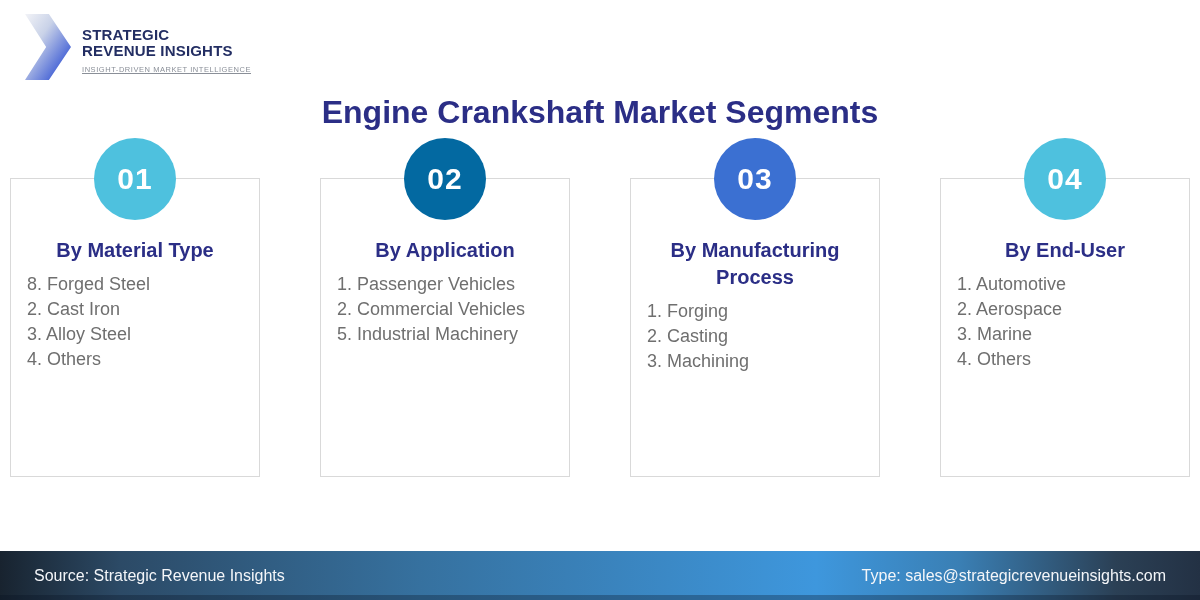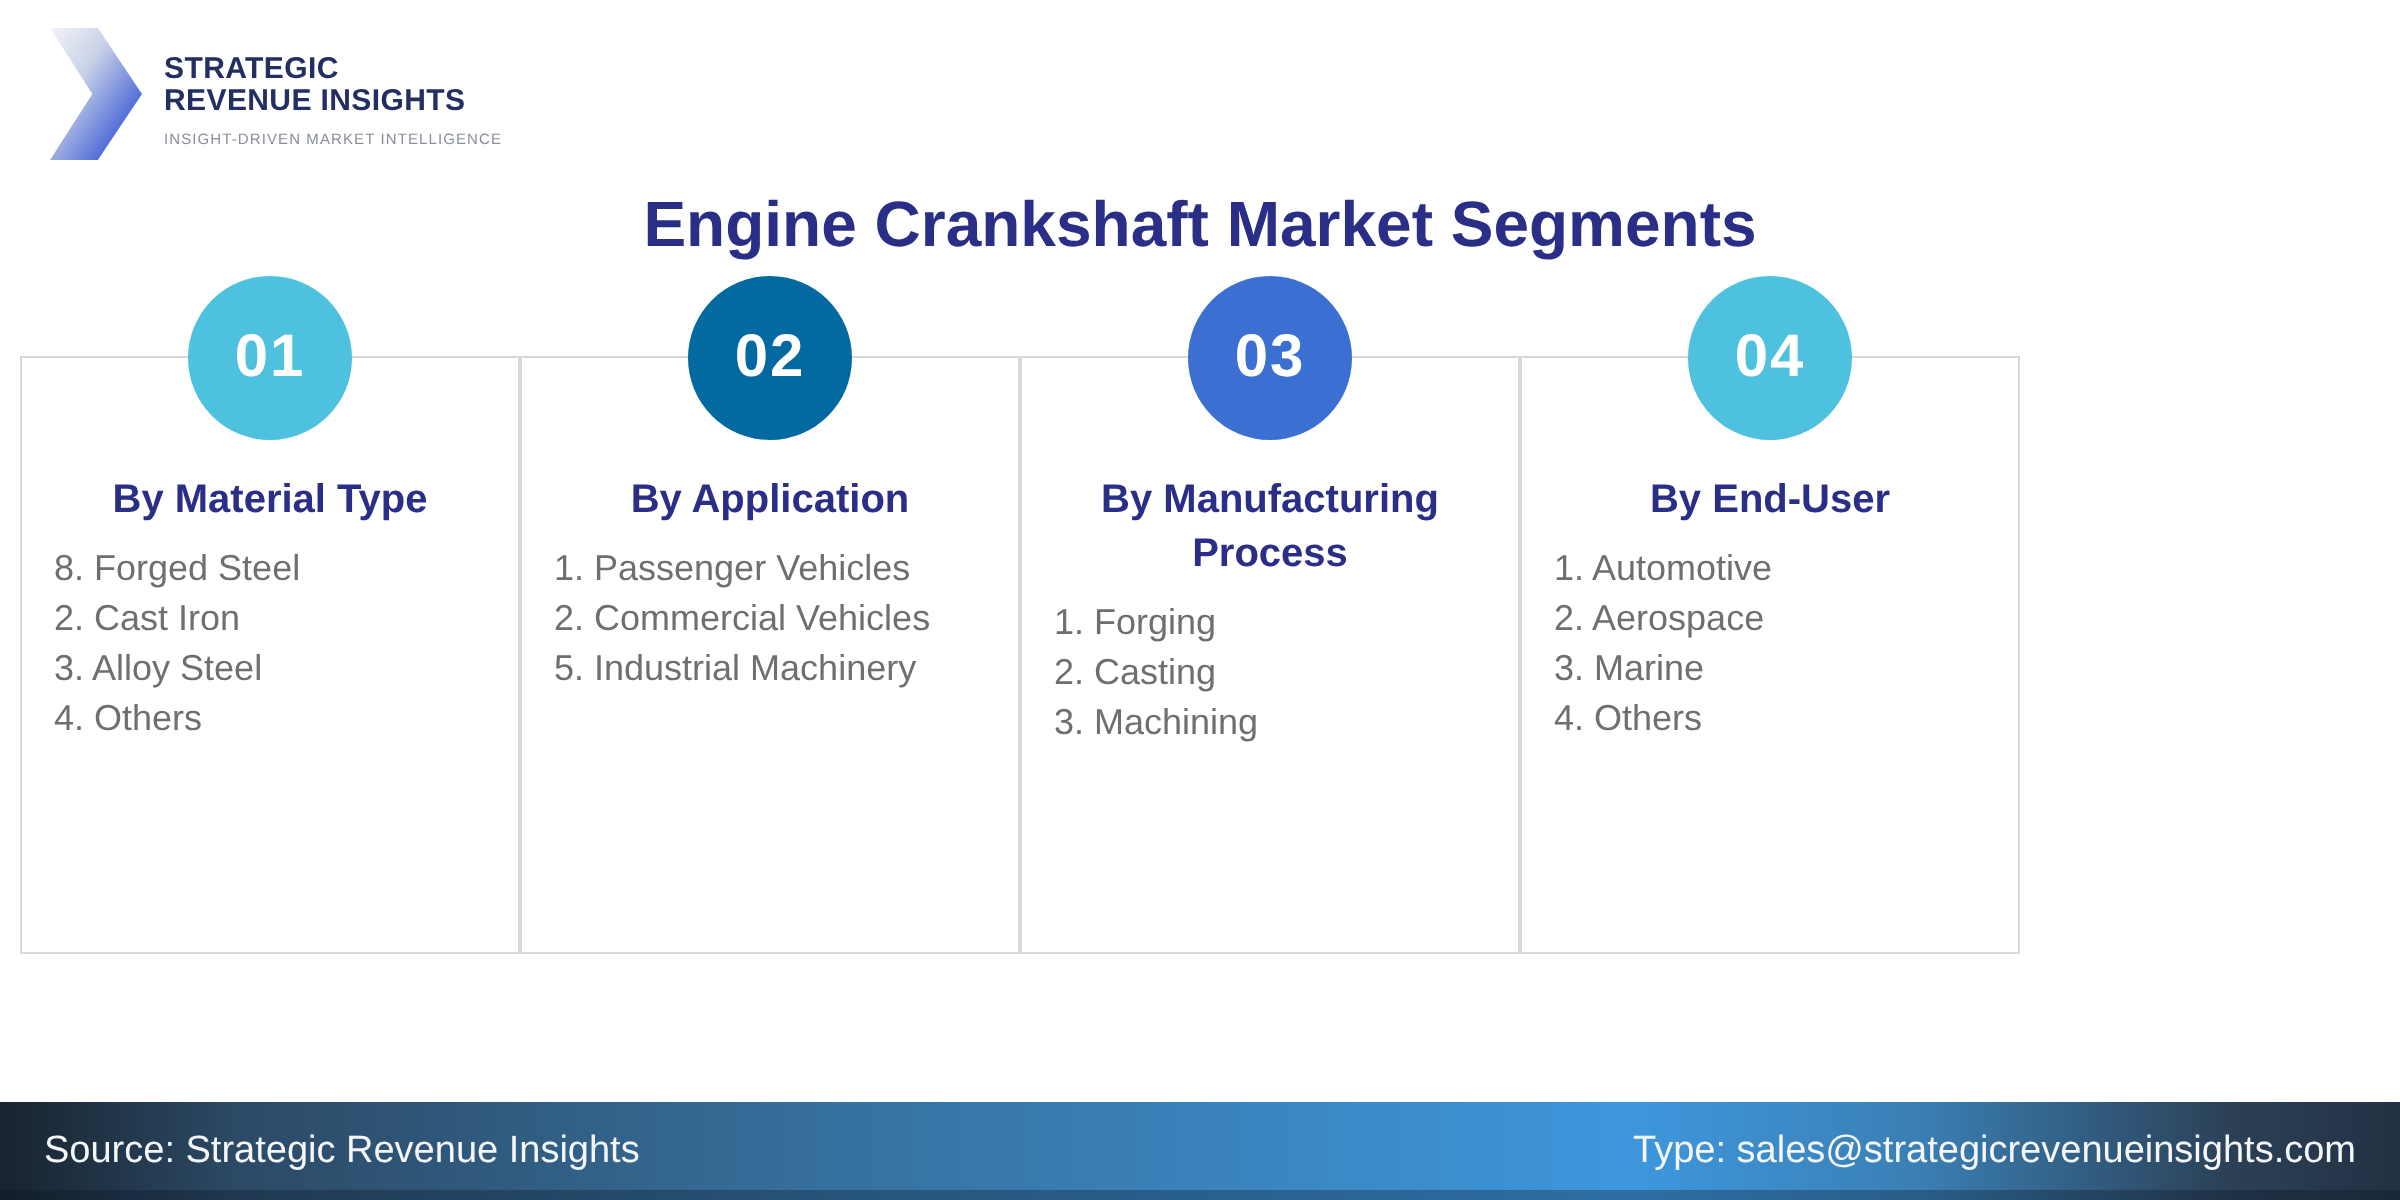--- a/index.html
+++ b/index.html
@@ -22,33 +22,34 @@
     clip-path: polygon(0% 0%, 52% 0%, 100% 50%, 52% 100%, 0% 100%, 46% 50%);
   }
   .logo-text { padding-top: 13px; }
   .logo-name {
     font-size: 15px; font-weight: bold; color: #232e63;
     line-height: 15.5px; letter-spacing: 0.2px;
   }
   .logo-tagline {
     margin-top: 7px; font-size: 7.5px; color: #8a8f98;
     letter-spacing: 0.55px;
+    text-decoration: underline;
   }
 
   
   .page-title {
     position: absolute; top: 94px; left: 0; width: 100%;
     text-align: center;
     font-size: 32px; font-weight: bold; color: #2b2e86;
   }
 
   
   .cards-row {
     position: absolute; top: 178px; left: 10px;
-    display: flex; 
+    display: flex; gap: 60px;
   }
   .segment-card {
     box-sizing: border-box;
     width: 250px; height: 299px;
     background: #ffffff;
     border: 1px solid #d9d9d9;
     position: relative;
   }
   .badge {
     position: absolute; top: -41px; left: 50%;
@@ -71,26 +72,26 @@
   }
   .segment-list li {
     font-size: 18px; color: #6f6f6f; line-height: 25px;
   }
 
   
   .footer {
     position: absolute; left: 0; bottom: 0;
     box-sizing: border-box;
     width: 100%; height: 49px;
-    padding: 0 22px;
+    padding: 0 34px;
     display: flex; align-items: center; justify-content: space-between;
     background: linear-gradient(90deg,
       #18232f 0%, #2c4a66 10%, #36719f 35%,
       #3e97dd 68%, #3a7fb4 80%, #2b4055 93%, #233144 100%);
-    color: #f4f6f9; font-size: 19px;
+    color: #f4f6f9; font-size: 16px;
   }
   .footer::after {
     content: ""; position: absolute; left: 0; bottom: 0;
     width: 100%; height: 5px;
     background: rgba(8, 18, 32, 0.30);
   }
 </style>
 </head>
 <body>
 

